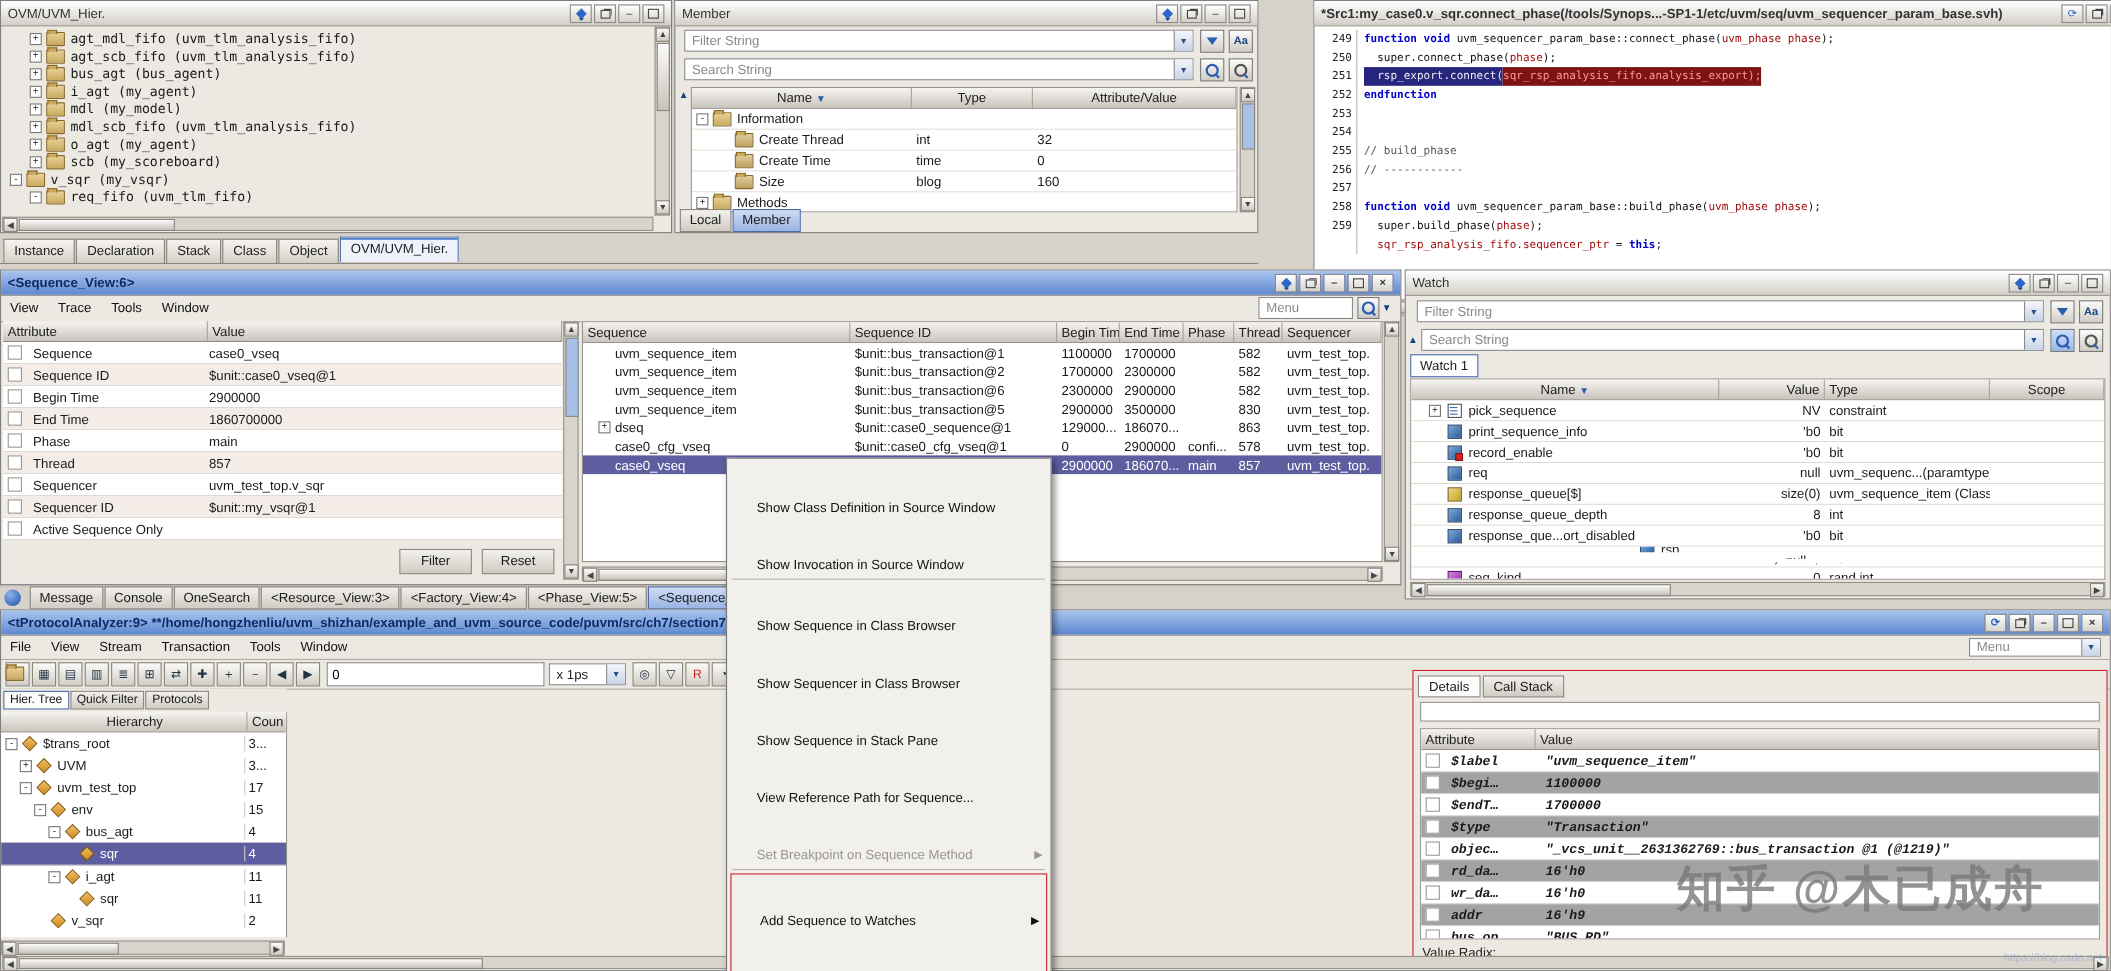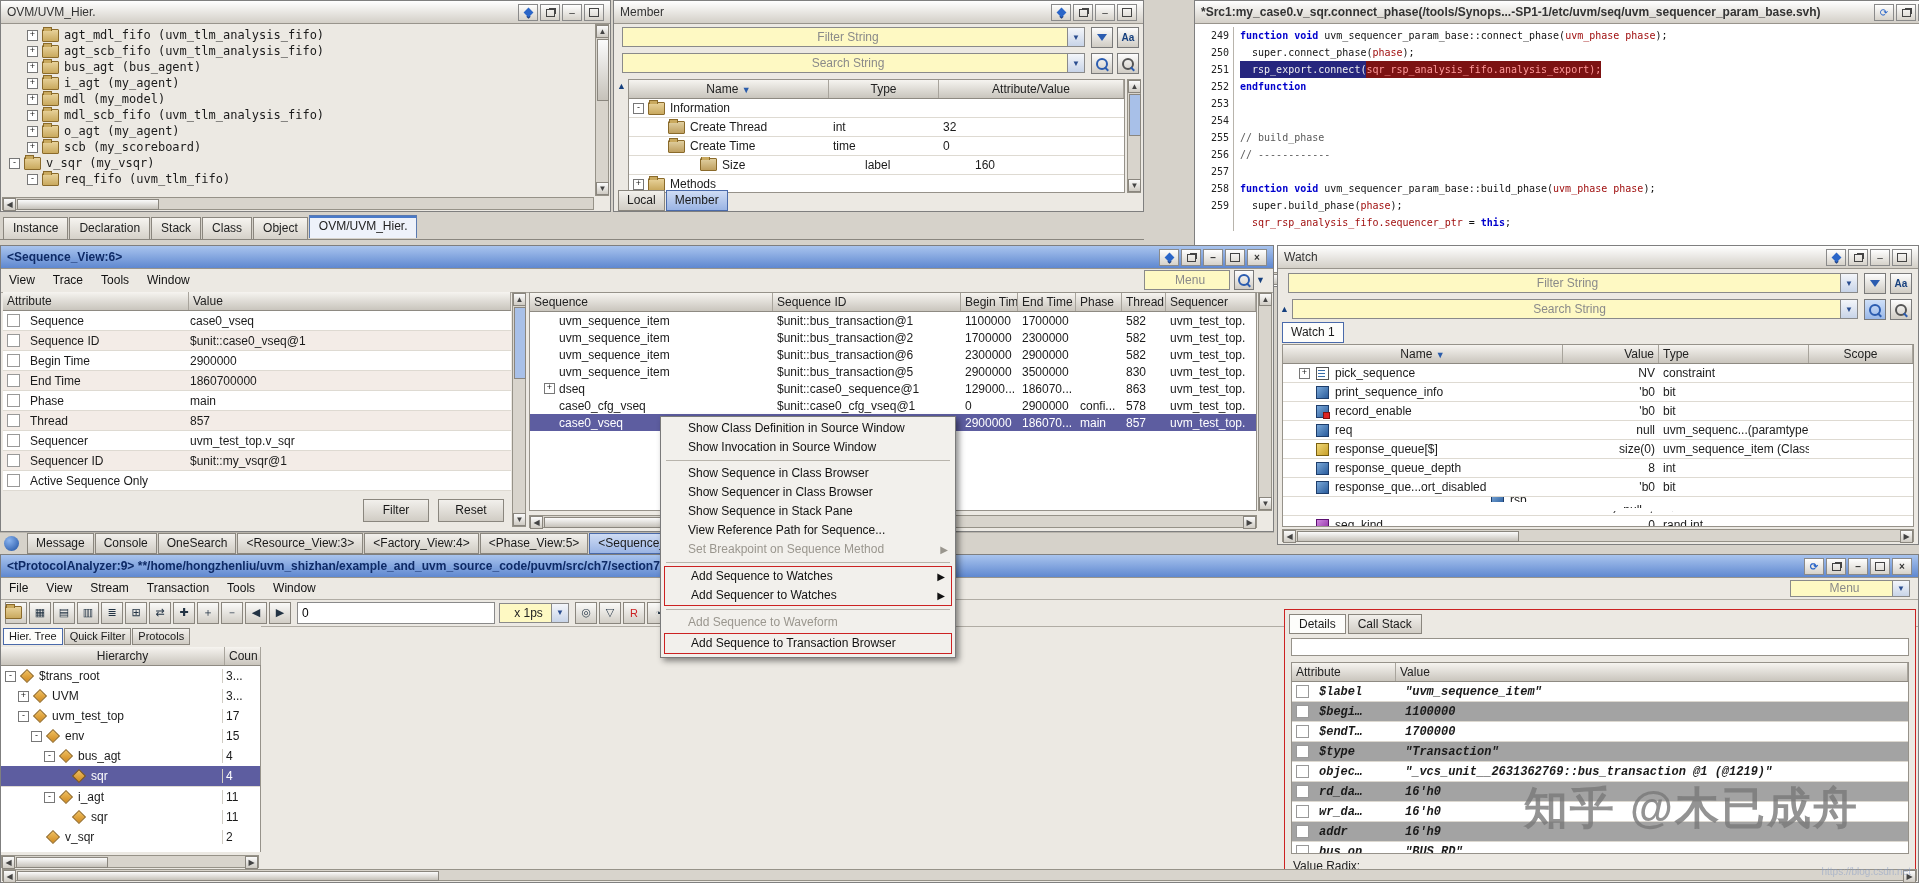--- a/index.html
+++ b/index.html
@@ -17,21 +17,21 @@
   .sthumb{position:absolute;background:linear-gradient(#fbfbfb,#c6c2ba);border:1px solid #8a867e;}
   .sarrow{position:absolute;width:13px;height:13px;background:linear-gradient(#fbfbfb,#cfcbc3);border:1px solid #8a867e;font-size:8px;display:flex;align-items:center;justify-content:center;color:#444;box-sizing:border-box;}
   
   .trow{display:flex;align-items:center;height:16px;white-space:nowrap;}
   .exp{flex:none;width:9px;height:9px;border:1px solid #777;background:#fff;font-size:9px;line-height:7px;text-align:center;margin-right:4px;color:#222;}
   .exp.none{visibility:hidden;}
   .fold{flex:none;width:15px;height:11px;background:linear-gradient(#e8d29a,#c9a95e);border:1px solid #8a6a2a;border-radius:1px;position:relative;margin-right:5px;}
   .fold:before{content:"";position:absolute;left:0;top:-3px;width:7px;height:3px;background:#c9a95e;border:1px solid #8a6a2a;border-bottom:none;}
   .tlabel{font-family:"DejaVu Sans Mono",monospace;font-size:12px;}
   
-  .combo{display:flex;align-items:center;background:#fef9c3;border:1px solid #8a8a8a;height:20px;box-sizing:border-box;text-align:center;}
+  .combo{display:flex;align-items:center;background:#ffffff;border:1px solid #8a8a8a;height:20px;box-sizing:border-box;}
   .combo .ph{flex:1;color:#8a8a8a;padding-left:6px;overflow:hidden;white-space:nowrap;}
   .combo .drop{flex:none;width:16px;height:100%;background:linear-gradient(#f4f6fa,#c8d4e8);border-left:1px solid #8a8a8a;color:#2a4d8f;font-size:8px;display:flex;align-items:center;justify-content:center;}
   .sqbtn{width:22px;height:21px;border:1px solid #7a7a7a;background:linear-gradient(#fdfdfd,#d0ccc4);display:flex;align-items:center;justify-content:center;box-sizing:border-box;margin-left:3px;}
   .i-funnel{width:0;height:0;border-left:5px solid transparent;border-right:5px solid transparent;border-top:7px solid #2b5cb0;}
   .i-aa{font-size:10px;font-weight:bold;color:#16407e;}
   .i-mag{width:8px;height:8px;border:2px solid #2b5cb0;border-radius:50%;position:relative;}
   .i-mag:after{content:"";position:absolute;width:5px;height:2px;background:#2b5cb0;transform:rotate(45deg);left:6px;top:8px;}
   .upA{color:#16407e;font-size:9px;}
   
   .thead{display:flex;background:linear-gradient(#f6f4f0,#c9c5bd);border-bottom:1px solid #8e8a82;font-size:12px;color:#222;}
@@ -51,21 +51,21 @@
   .c-hlb{background:#26267e;color:#efefef;}
   .c-hlr{background:#7c1212;color:#ff9a9a;}
   
   .tab{border:1px solid #8a867e;border-bottom:none;background:linear-gradient(#f6f4f0,#d5d1c9);padding:3px 9px 4px;margin-right:1px;white-space:nowrap;color:#222;}
   .tab.active{background:#eef2fa;box-shadow:inset 0 2px 0 #4a7ac8;position:relative;top:-1px;padding-bottom:5px;border-color:#5a7ab0;}
   .mtab{border:1px solid #8a867e;background:linear-gradient(#f2f0ec,#d0ccc4);padding:2px 8px 3px;margin-right:1px;white-space:nowrap;font-size:12px;}
   .mtab.active{background:linear-gradient(#cfdcf4,#9ab4e4);border-color:#4a6aaa;}
   .menuword{margin-right:18px;color:#111;}
   
   #ctx{position:absolute;left:660px;top:416px;width:292px;background:#f2f0ec;border:1px solid #7a7a7a;box-shadow:3px 3px 6px rgba(0,0,0,.45);padding:2px 1px;z-index:50;}
-  .mitem{position:relative;height:19px;line-height:19px;padding-left:26px;padding-right:18px;color:#111;white-space:nowrap;font-size:12px;}
+  .mitem{position:relative;height:19px;line-height:19px;padding-left:26px;padding-right:18px;color:#111;white-space:nowrap;font-size:12px;margin-top:33px;}
   .mitem.dis{color:#9a968e;}
   .mitem .arr{position:absolute;right:6px;top:0;font-size:10px;}
   .msep{height:1px;background:#b8b4ac;margin:3px 4px;}
   .redbox{border:1px solid #cc2222;margin:1px 2px;}
   
   .cube{flex:none;width:11px;height:11px;border:1px solid #1d3d6b;margin:0 6px 0 2px;position:relative;}
   .cube.blue{background:linear-gradient(135deg,#7aa8d8,#2a5c9c);}
   .cube.yellow{background:linear-gradient(135deg,#f0d878,#c8a029);border-color:#7a6010;}
   .cube.purple{background:linear-gradient(135deg,#d088e0,#8c2ba0);border-color:#5c1070;}
   .cube.bluered{background:linear-gradient(135deg,#7aa8d8,#2a5c9c);}
@@ -230,26 +230,26 @@
           <div class="grow" style="height: 18px;">
             <div class="cell" style="width: 200px; display: flex; align-items: center; padding-left: 24px;">
               <span class="exp none">+</span>
               <span class="fold" style="background: linear-gradient(rgb(224, 207, 160), rgb(191, 160, 96));"></span>
               <span>Create Time</span>
             </div>
             <div class="cell" style="width: 110px;">time</div>
             <div class="cell" style="flex: 1 1 0%;">0</div>
           </div>
           <div class="grow" style="height: 18px;">
-            <div class="cell" style="width: 200px; display: flex; padding-left: 24px; margin-left: 32px;">
+            <div class="cell" style="width: 200px; display: flex; align-items: center; padding-left: 24px;">
               <span class="exp none">+</span>
               <span class="fold" style="background: linear-gradient(rgb(224, 207, 160), rgb(191, 160, 96));"></span>
               <span>Size</span>
             </div>
-            <div class="cell" style="width: 110px;">label</div>
+            <div class="cell" style="width: 110px;">blog</div>
             <div class="cell" style="flex: 1 1 0%;">160</div>
           </div>
           <div class="grow" style="height: 18px;">
             <div class="cell" style="width: 200px; display: flex; align-items: center; padding-left: 4px;">
               <span class="exp">+</span>
               <span class="fold"></span>
               <span>Methods</span>
             </div>
             <div class="cell" style="width: 110px;"></div>
             <div class="cell" style="flex: 1 1 0%;"></div>

